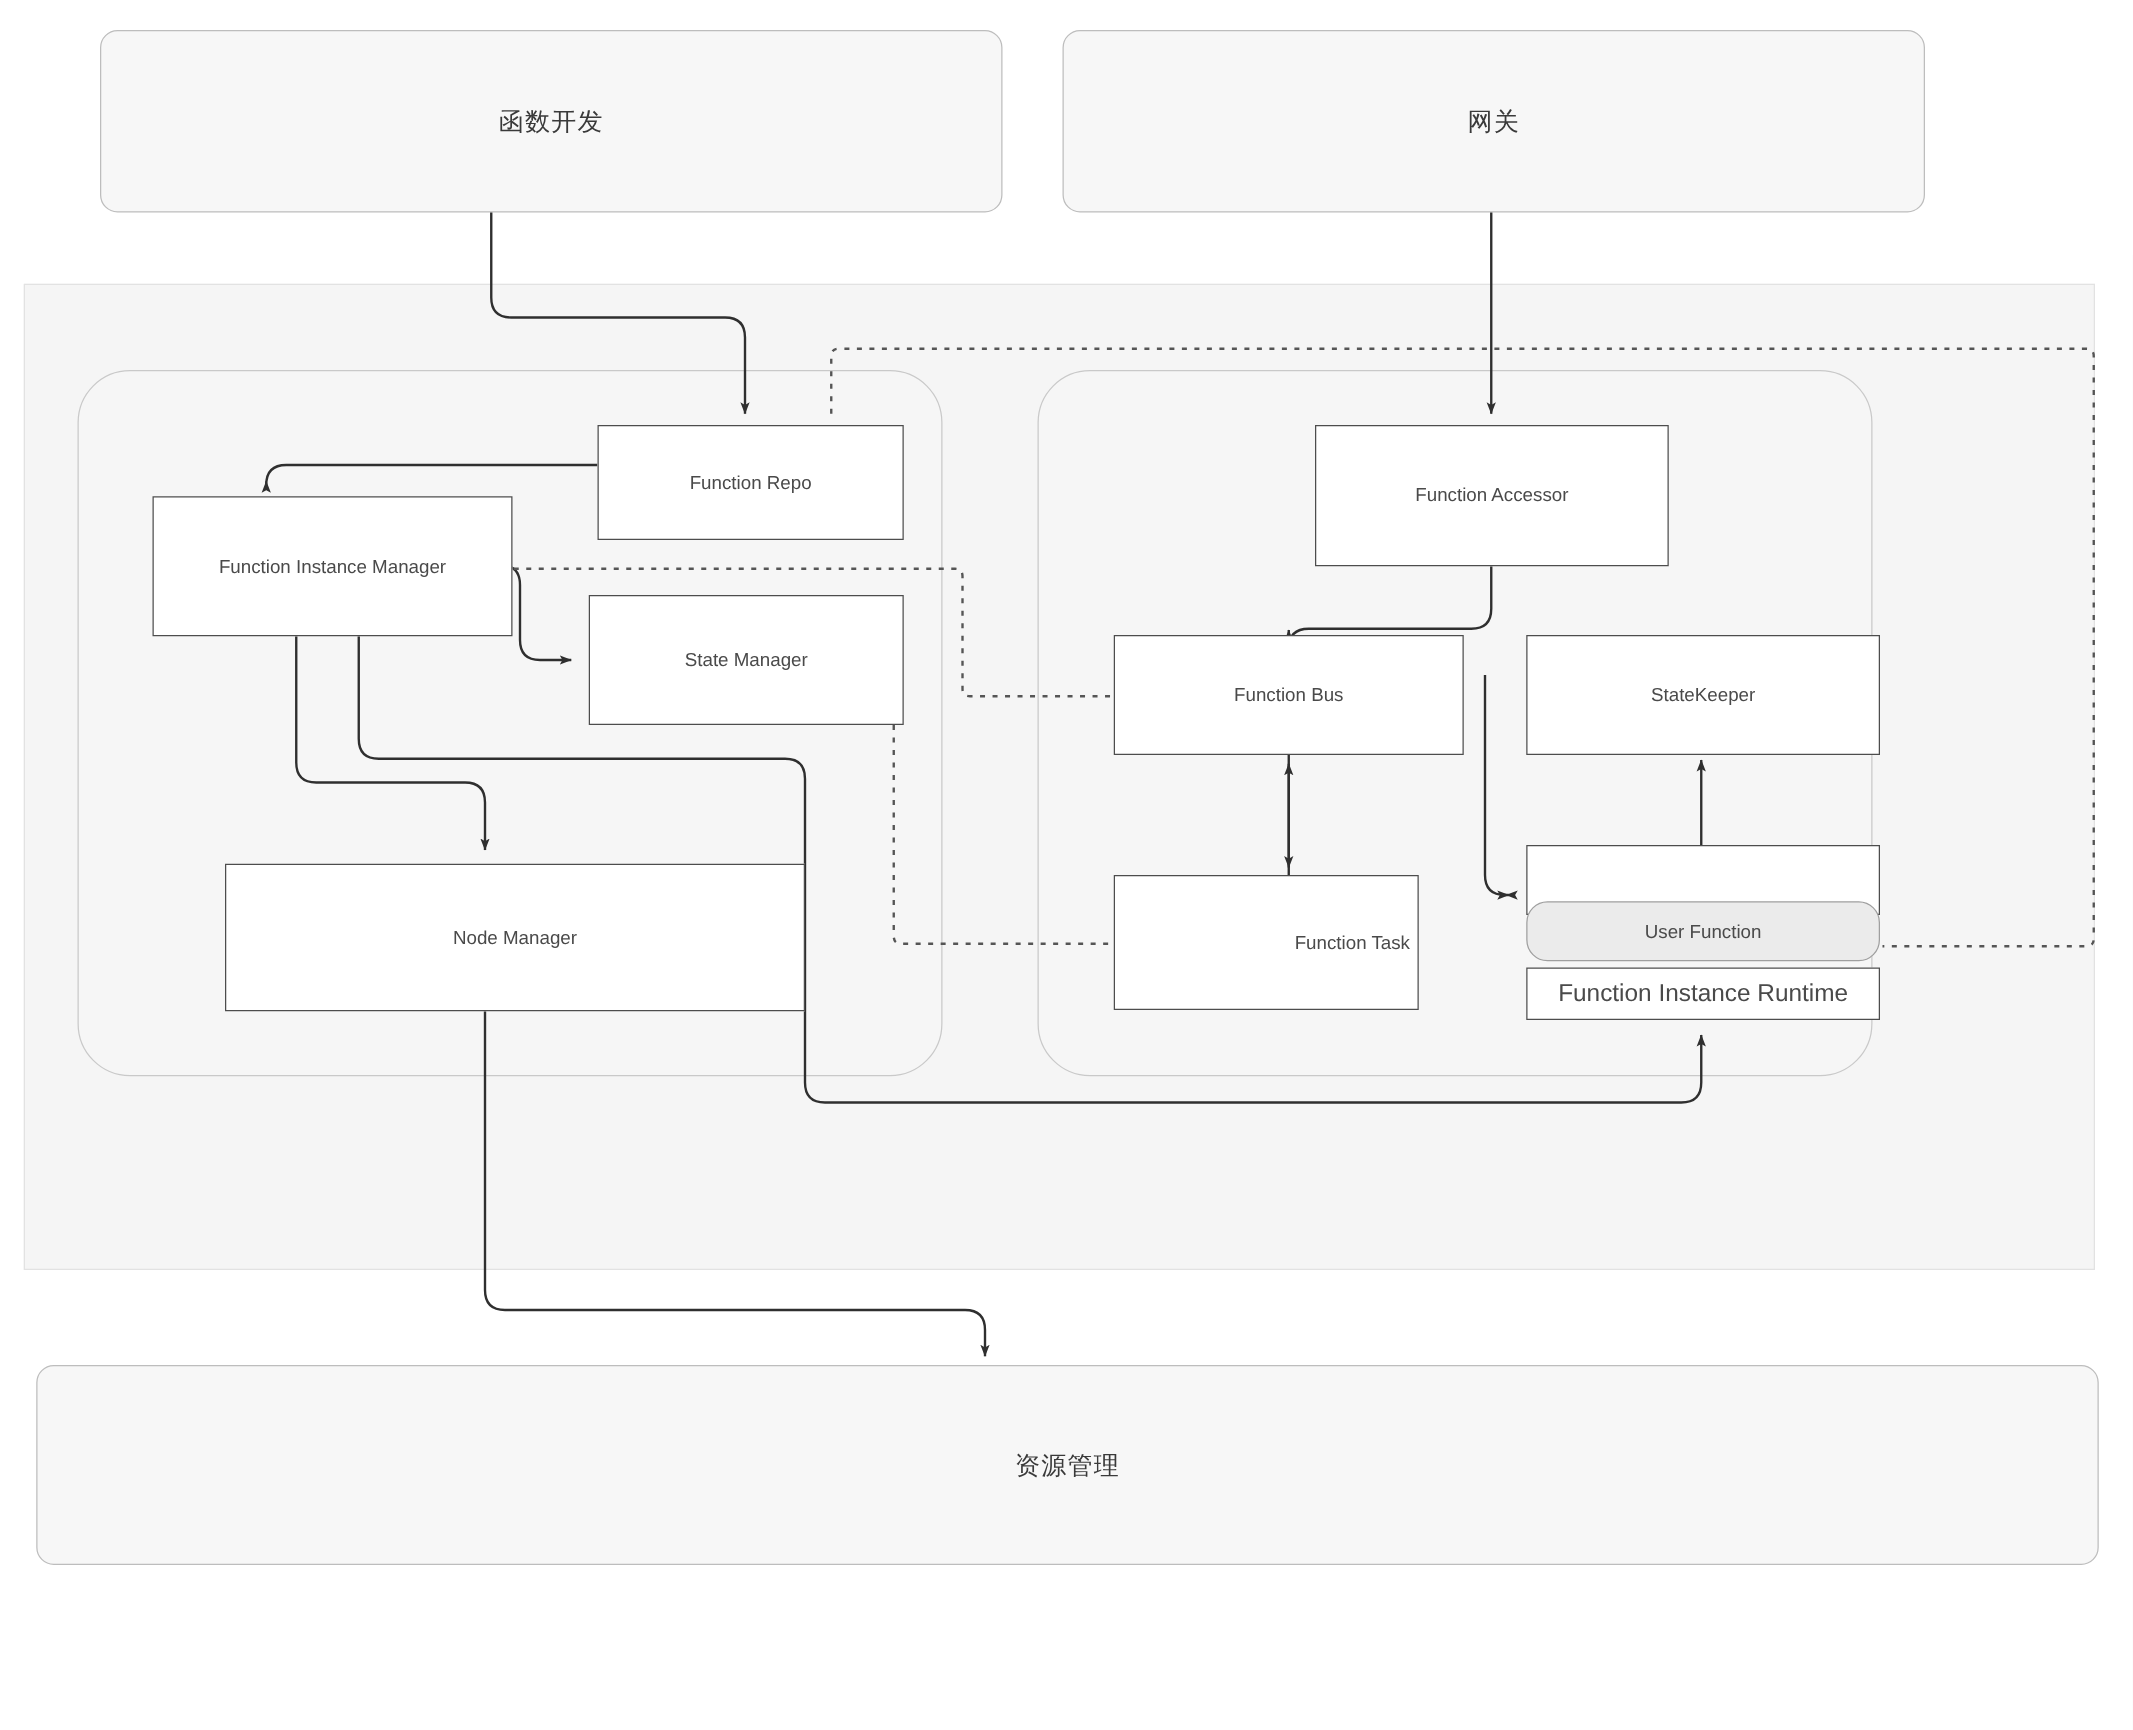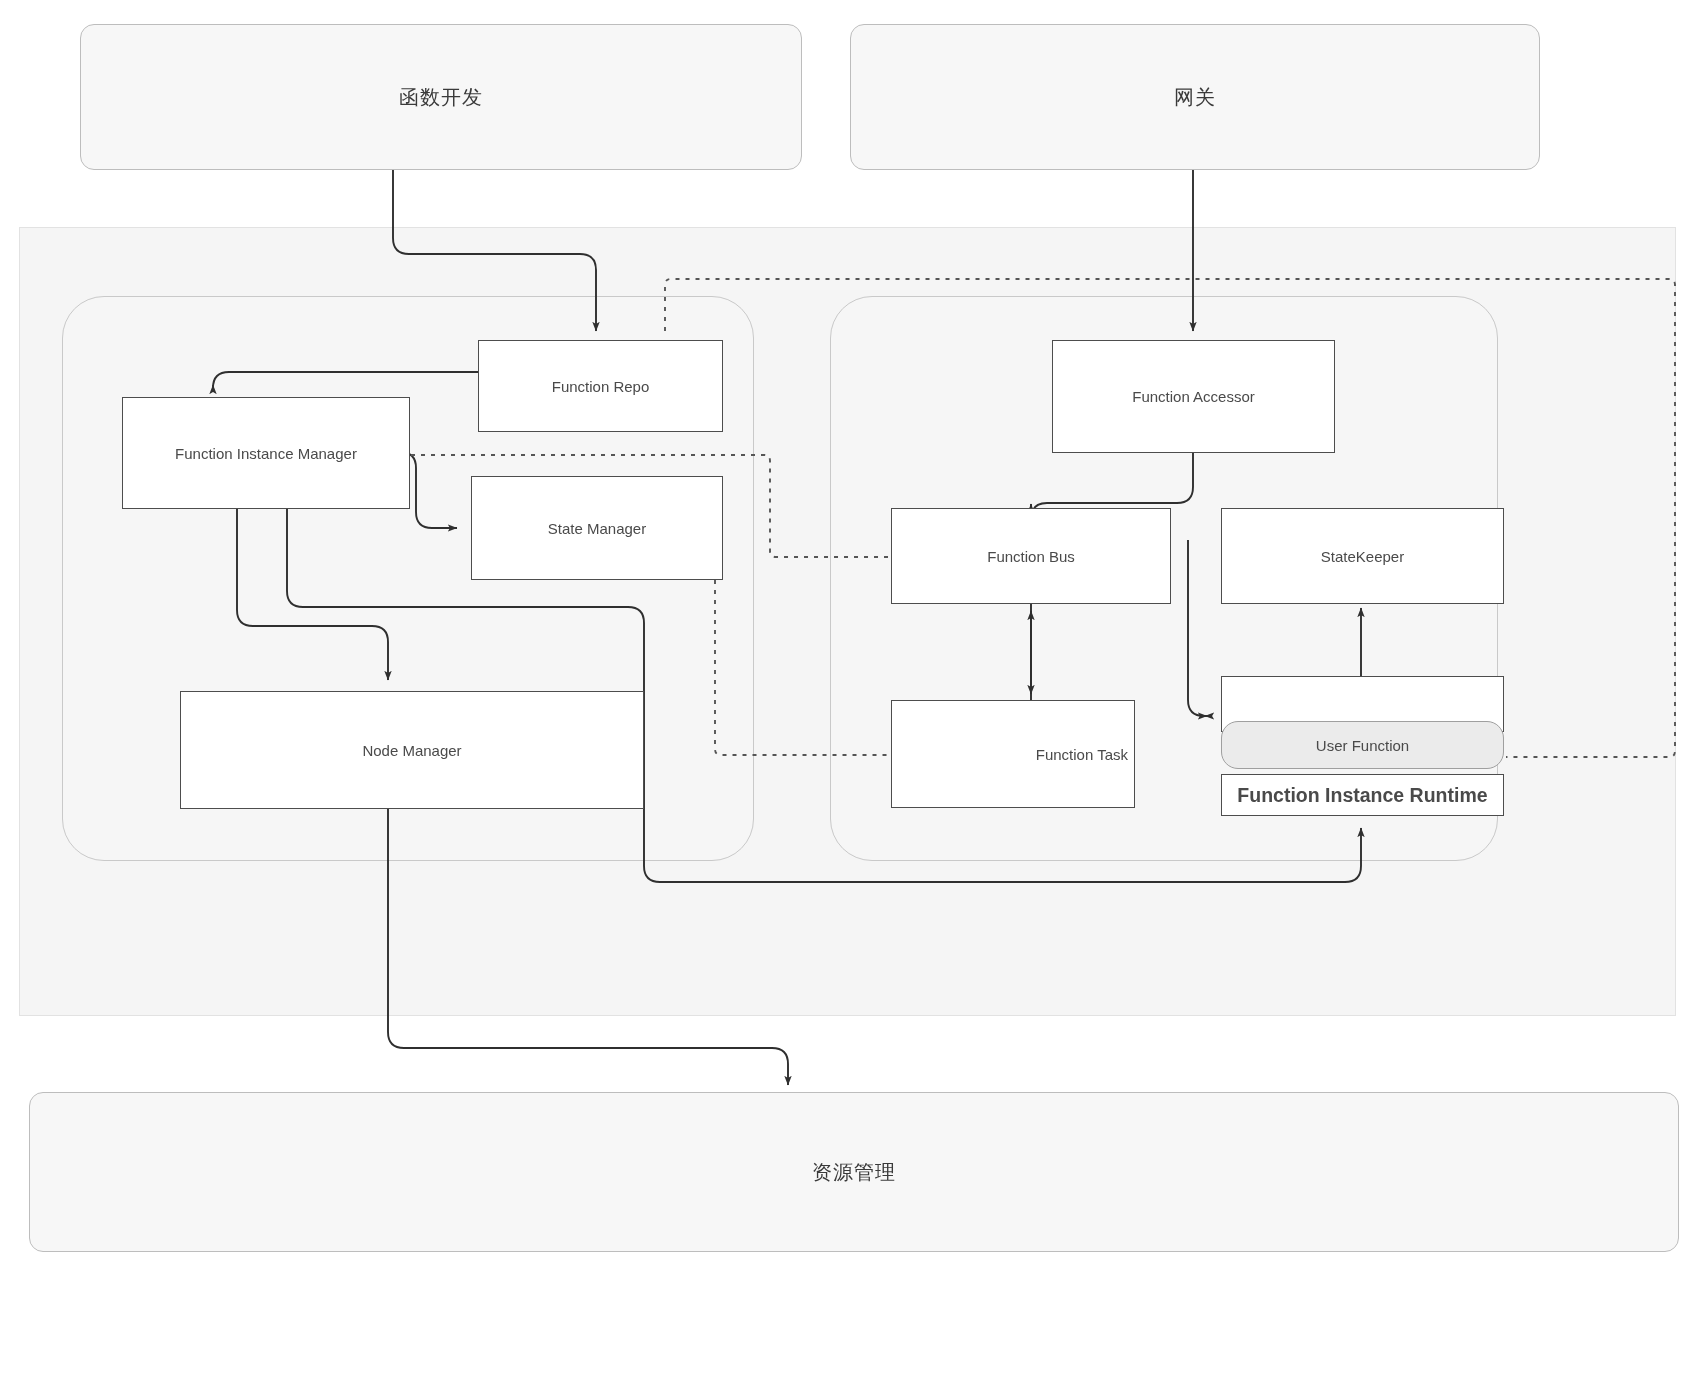--- a/index.html
+++ b/index.html
@@ -178,17 +178,17 @@
   <div class="node" style="left:1221px; top:508px; width:283px; height:96px;">
     <span class="node-label">StateKeeper</span>
   </div>
 
   <div class="node" style="left:1221px; top:676px; width:283px; height:56px;"></div>
 
   <div class="node shaded" style="left:1221px; top:721px; width:283px; height:48px; border-color:#9f9f9f;">
     <span class="node-label">User Function</span>
   </div>
 
-  <div class="node tight" style="left:1221px; top:774px; width:283px; height:42px;font-weight:bold;">
+  <div class="node tight" style="left:1221px; top:774px; width:283px; height:42px;">
     <span class="node-label">Function Instance Runtime</span>
   </div>
 
 </div>
 
 </body></html>

